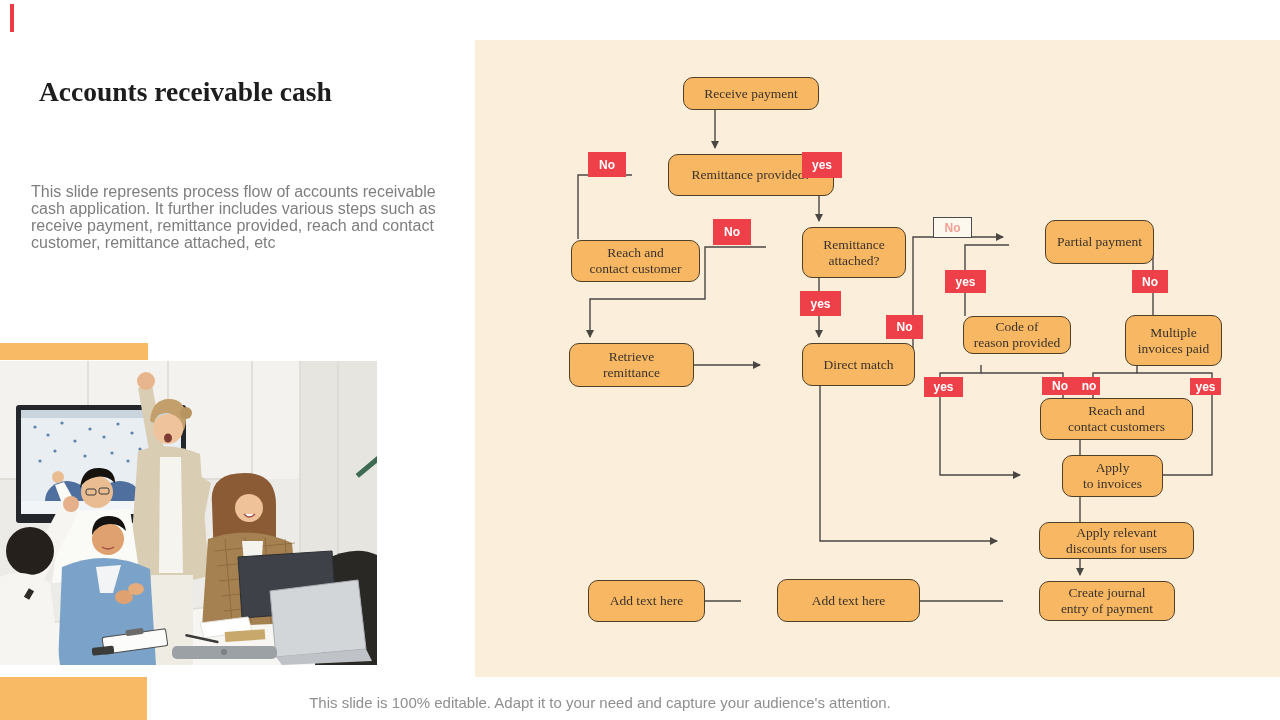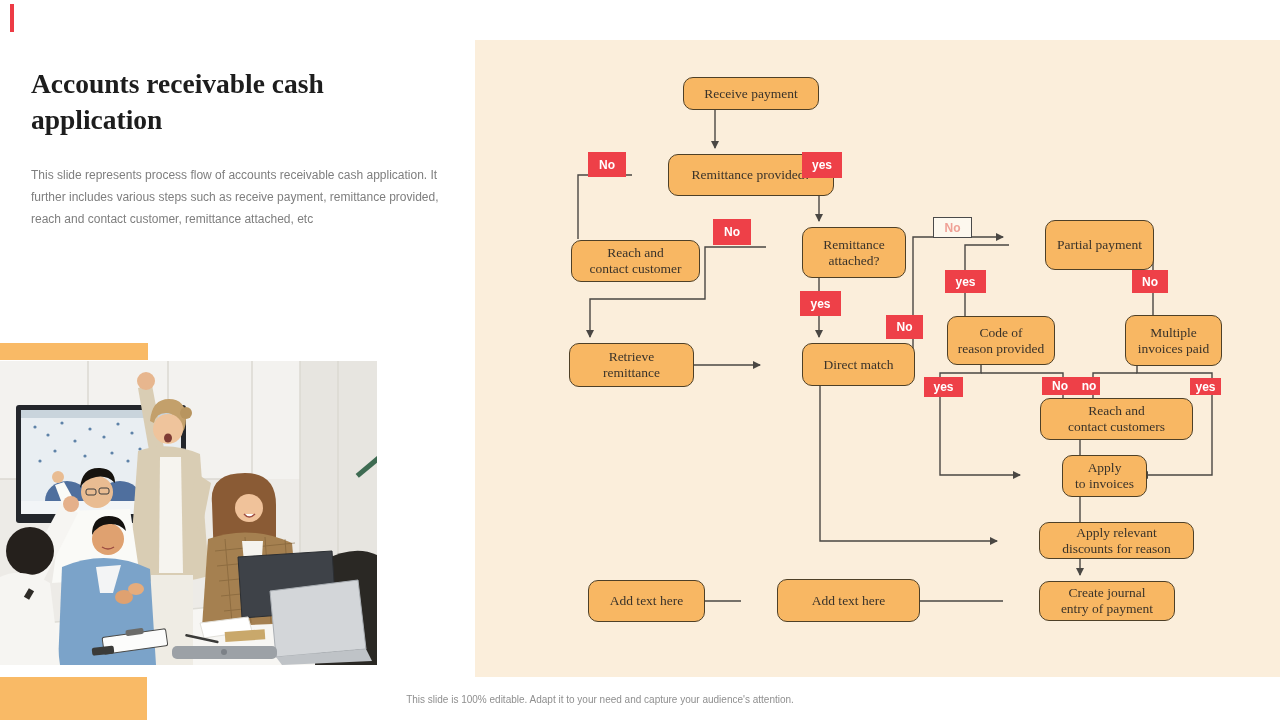--- a/index.html
+++ b/index.html
@@ -5,48 +5,47 @@
   html,body{margin:0;padding:0;background:#ffffff;}
   body{width:1280px;height:720px;position:relative;overflow:hidden;
        font-family:"Liberation Sans",sans-serif;}
   .abs{position:absolute;}
 
   
   .accent-topleft{left:10px;top:4px;width:4px;height:28px;background:#ED3B45;}
   .title{left:31px;top:66px;width:420px;font-family:"Liberation Serif",serif;
          font-weight:bold;font-size:27.5px;line-height:36px;color:#1d1d1d;}
   .title span{display:block;}
-  .subtitle{left:31px;top:164px;width:418px;font-size:12px;line-height:22px;color:#7e7e7e;}
+  .subtitle{left:31px;top:183px;width:418px;font-size:16px;line-height:17px;color:#7e7e7e;}
   .orange-bar-top{left:0;top:343px;width:148px;height:17px;background:#F9BA66;}
   .orange-block-bottom{left:0;top:677px;width:147px;height:43px;background:#F9BA66;}
   .photo{left:0;top:361px;width:377px;height:304px;overflow:hidden;background:#EDEBE7;}
   .caption{left:190px;top:694px;width:820px;text-align:center;
-           font-size:10px;color:#8f8f8f;}
+           font-size:15px;color:#8f8f8f;}
 
   
   .flow-panel{left:475px;top:40px;width:805px;height:637px;background:#FBEEDB;}
   .flow-panel svg.connectors{position:absolute;left:0;top:0;}
   .node{position:absolute;box-sizing:border-box;background:#F8B763;
         border:1.4px solid #4E4027;border-radius:10px;
         display:flex;align-items:center;justify-content:center;text-align:center;
         font-family:"Liberation Serif",serif;font-size:13.5px;line-height:16px;
         color:#3a332a;white-space:pre-line;padding:1px 4px;margin-left:36px;}
   .badge{position:absolute;box-sizing:border-box;background:#EE4048;color:#ffffff;
          display:flex;align-items:center;justify-content:center;
          font-weight:bold;font-size:12px;font-family:"Liberation Sans",sans-serif;}
   .badge-white{background:#FDF8EE;border:1px solid #4a4a4a;color:#EFA196;}
 </style>
 </head>
 <body>
 
 <div class="abs accent-topleft"></div>
 
-<h1 class="abs title" style="margin:0">
+<h1 class="abs title" style="margin:8px">
   <span>Accounts receivable cash</span>
-  <span>application</span>
 </h1>
 <p class="abs subtitle" style="margin:0">This slide represents process flow of accounts receivable cash application. It further includes various steps such as receive payment, remittance provided, reach and contact customer, remittance attached, etc</p>
 
 <div class="abs orange-bar-top"></div>
 
 <div class="abs photo">
   <svg width="377" height="304" viewBox="0 0 377 304">
 
     <rect width="377" height="304" fill="#EDEBE7"></rect>
     <rect width="377" height="118" fill="#F3F2EF"></rect>
@@ -196,31 +195,31 @@
   <div id="nodes-layer">
       <div class="node" style="left: 172px; top: 37px; width: 136px; height: 33px;">Receive payment</div>
       <div class="node" style="left: 157px; top: 114px; width: 166px; height: 42px;">Remittance provided?</div>
       <div class="node" style="left: 60px; top: 200px; width: 129px; height: 42px;">Reach and
 contact customer</div>
       <div class="node" style="left: 291px; top: 187px; width: 104px; height: 51px;">Remittance
 attached?</div>
       <div class="node" style="left: 58px; top: 303px; width: 125px; height: 44px;">Retrieve
 remittance</div>
       <div class="node" style="left: 291px; top: 303px; width: 113px; height: 43px;">Direct match</div>
-      <div class="node" style="left: 534px; top: 180px; width: 109px; height: 50px; text-align: center;">Partial payment</div>
-      <div class="node" style="left: 436px; top: 276px; width: 108px; height: 49px;">Code of
+      <div class="node" style="left: 534px; top: 180px; width: 109px; height: 44px; text-align: center;">Partial payment</div>
+      <div class="node" style="left: 452px; top: 276px; width: 108px; height: 38px;">Code of
 reason provided</div>
       <div class="node" style="left: 614px; top: 275px; width: 97px; height: 51px;">Multiple
 invoices paid</div>
       <div class="node" style="left: 529px; top: 358px; width: 153px; height: 42px;">Reach and
 contact customers</div>
-      <div class="node" style="left: 551px; top: 415px; width: 85px; height: 42px;">Apply
+      <div class="node" style="left: 551px; top: 415px; width: 101px; height: 42px;">Apply
 to invoices</div>
       <div class="node" style="left: 528px; top: 482px; width: 155px; height: 37px;">Apply relevant
-discounts for reason</div>
+discounts for users</div>
       <div class="node" style="left: 528px; top: 541px; width: 136px; height: 40px;">Create journal
 entry of payment</div>
       <div class="node" style="left: 266px; top: 539px; width: 143px; height: 43px;">Add text here</div>
       <div class="node" style="left: 77px; top: 540px; width: 117px; height: 42px;">Add text here</div>
       <div class="badge" style="left: 113px; top: 112px; width: 38px; height: 25px;">No</div>
       <div class="badge" style="left: 327px; top: 112px; width: 40px; height: 26px;">yes</div>
       <div class="badge" style="left: 238px; top: 179px; width: 38px; height: 26px;">No</div>
       <div class="badge" style="left: 325px; top: 251px; width: 41px; height: 25px;">yes</div>
       <div class="badge" style="left: 411px; top: 275px; width: 37px; height: 24px;">No</div>
       <div class="badge badge-white" style="left: 458px; top: 177px; width: 39px; height: 21px;">No</div>

